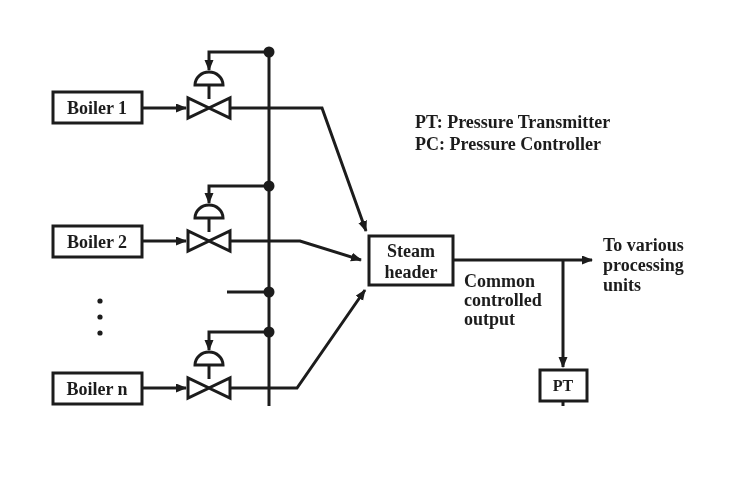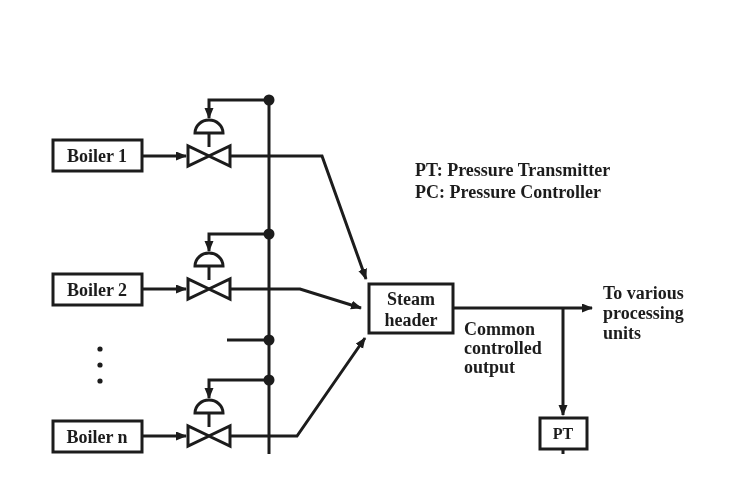--- a/index.html
+++ b/index.html
@@ -1,21 +1,20 @@
 <!DOCTYPE html>
 <html style="--ink: #1c1c1c; --bg: #ffffff;"><head>
 <meta charset="utf-8">
 <style>
   :root { --ink: #1c1c1c; --bg: #ffffff; }
   html,body { margin:0; padding:0; background:#fff; }
   .stage {
     position:relative; width:750px; height:406px;
     background:var(--bg); overflow:hidden;
     font-family:"Liberation Serif", serif;
-    margin-top:48px;
   }
   svg text {
     font-family:"Liberation Serif", serif;
     font-weight:bold;
     fill:var(--ink);
   }
   .ln   { stroke:var(--ink); fill:none; stroke-width:3; stroke-linejoin:miter; }
   .shape{ stroke:var(--ink); fill:#ffffff; stroke-width:3; stroke-linejoin:miter; }
   .dot  { fill:var(--ink); stroke:none; }
   .t18  { font-size:18px; }

